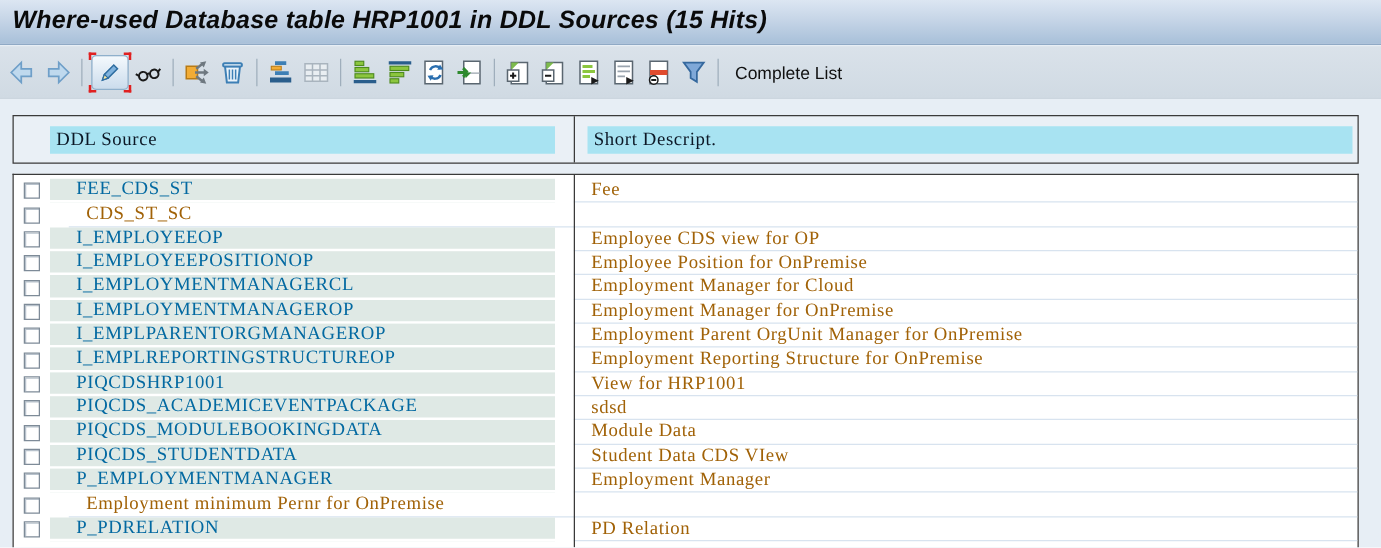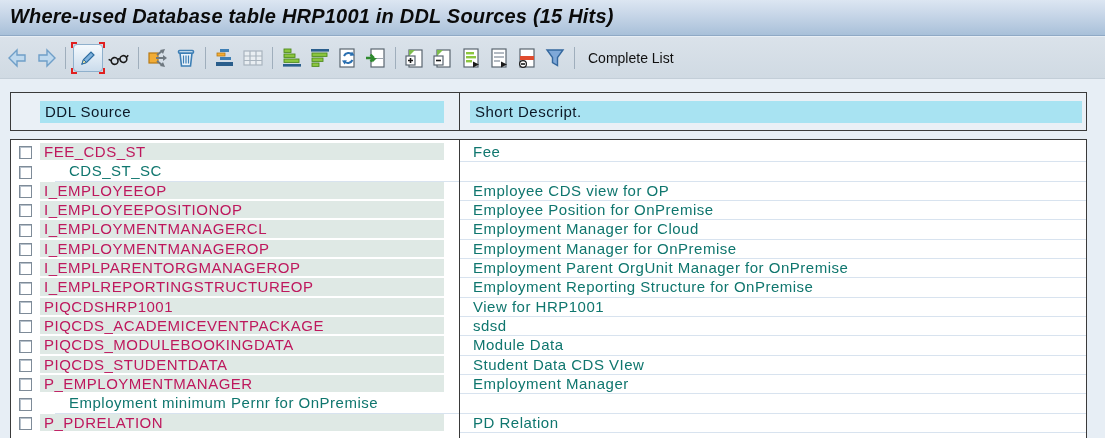--- a/index.html
+++ b/index.html
@@ -46,21 +46,21 @@
   .sel-corner.tl { left:-3px; top:-3px;  border-left:2px solid #E02020; border-top:2px solid #E02020; }
   .sel-corner.tr { right:-3px; top:-3px; border-right:2px solid #E02020; border-top:2px solid #E02020; }
   .sel-corner.bl { left:-3px; bottom:-3px; border-left:2px solid #E02020; border-bottom:2px solid #E02020; }
   .sel-corner.br { right:-3px; bottom:-3px; border-right:2px solid #E02020; border-bottom:2px solid #E02020; }
   .textbtn {
     background:none; border:none; font-family:"Liberation Sans", sans-serif;
     font-size:14px; color:#101010; padding:2px 8px; cursor:default; white-space:nowrap;
   }
 
   
-  .mono { font-family:Liberation Sans, sans-serif; letter-spacing:0.5px; }
+  .mono { font-family:Liberation Serif, serif; letter-spacing:0.5px; }
 
   .header-box {
     position:absolute; left:10px; top:92px; width:1077px; height:39px;
     background:#EAF0F6; border:1px solid #3A3A3A;
   }
   .hcell {
     position:absolute; top:8px; height:22px; background:#A8E3F2;
     font-size:15px; color:#0C1826; line-height:22px; padding-left:5px;
     white-space:nowrap; overflow:hidden;
   }
@@ -78,27 +78,27 @@
   .row { display:flex; height:19.35px; align-items:stretch; }
   .cbcell { width:29px; flex-shrink:0; display:flex; align-items:center; }
   .checkbox {
     display:inline-block; width:13px; height:13px; margin-left:8px;
     background:#FFFFFF; border:1px solid #7E8B98;
     box-shadow:inset 1px 1px 0 #B8C2CC;
   }
   .namecell {
     width:404px; flex-shrink:0; background:#DFE9E5;
     border-bottom:2px solid #FFFFFF;
-    font-size:15px; color:#be185d; line-height:17px; padding-left:4px;
+    font-size:15px; color:#0369a1; line-height:17px; padding-left:21px;
     white-space:nowrap; overflow:hidden;
   }
   .gapcell { width:15px; flex-shrink:0; }
   .desccell {
     flex:1; border-bottom:1px solid #D8E3EF;
-    font-size:15px; color:#0f766e; line-height:18px; padding-left:14px;
+    font-size:15px; color:#a16207; line-height:18px; padding-left:14px;
     white-space:nowrap; overflow:hidden;
   }
 </style>
 </head>
 <body>
 
 <div class="screen">
 
   <div class="titlebar">
     <span class="title-text">Where-used Database table HRP1001 in DDL Sources (15 Hits)</span>

